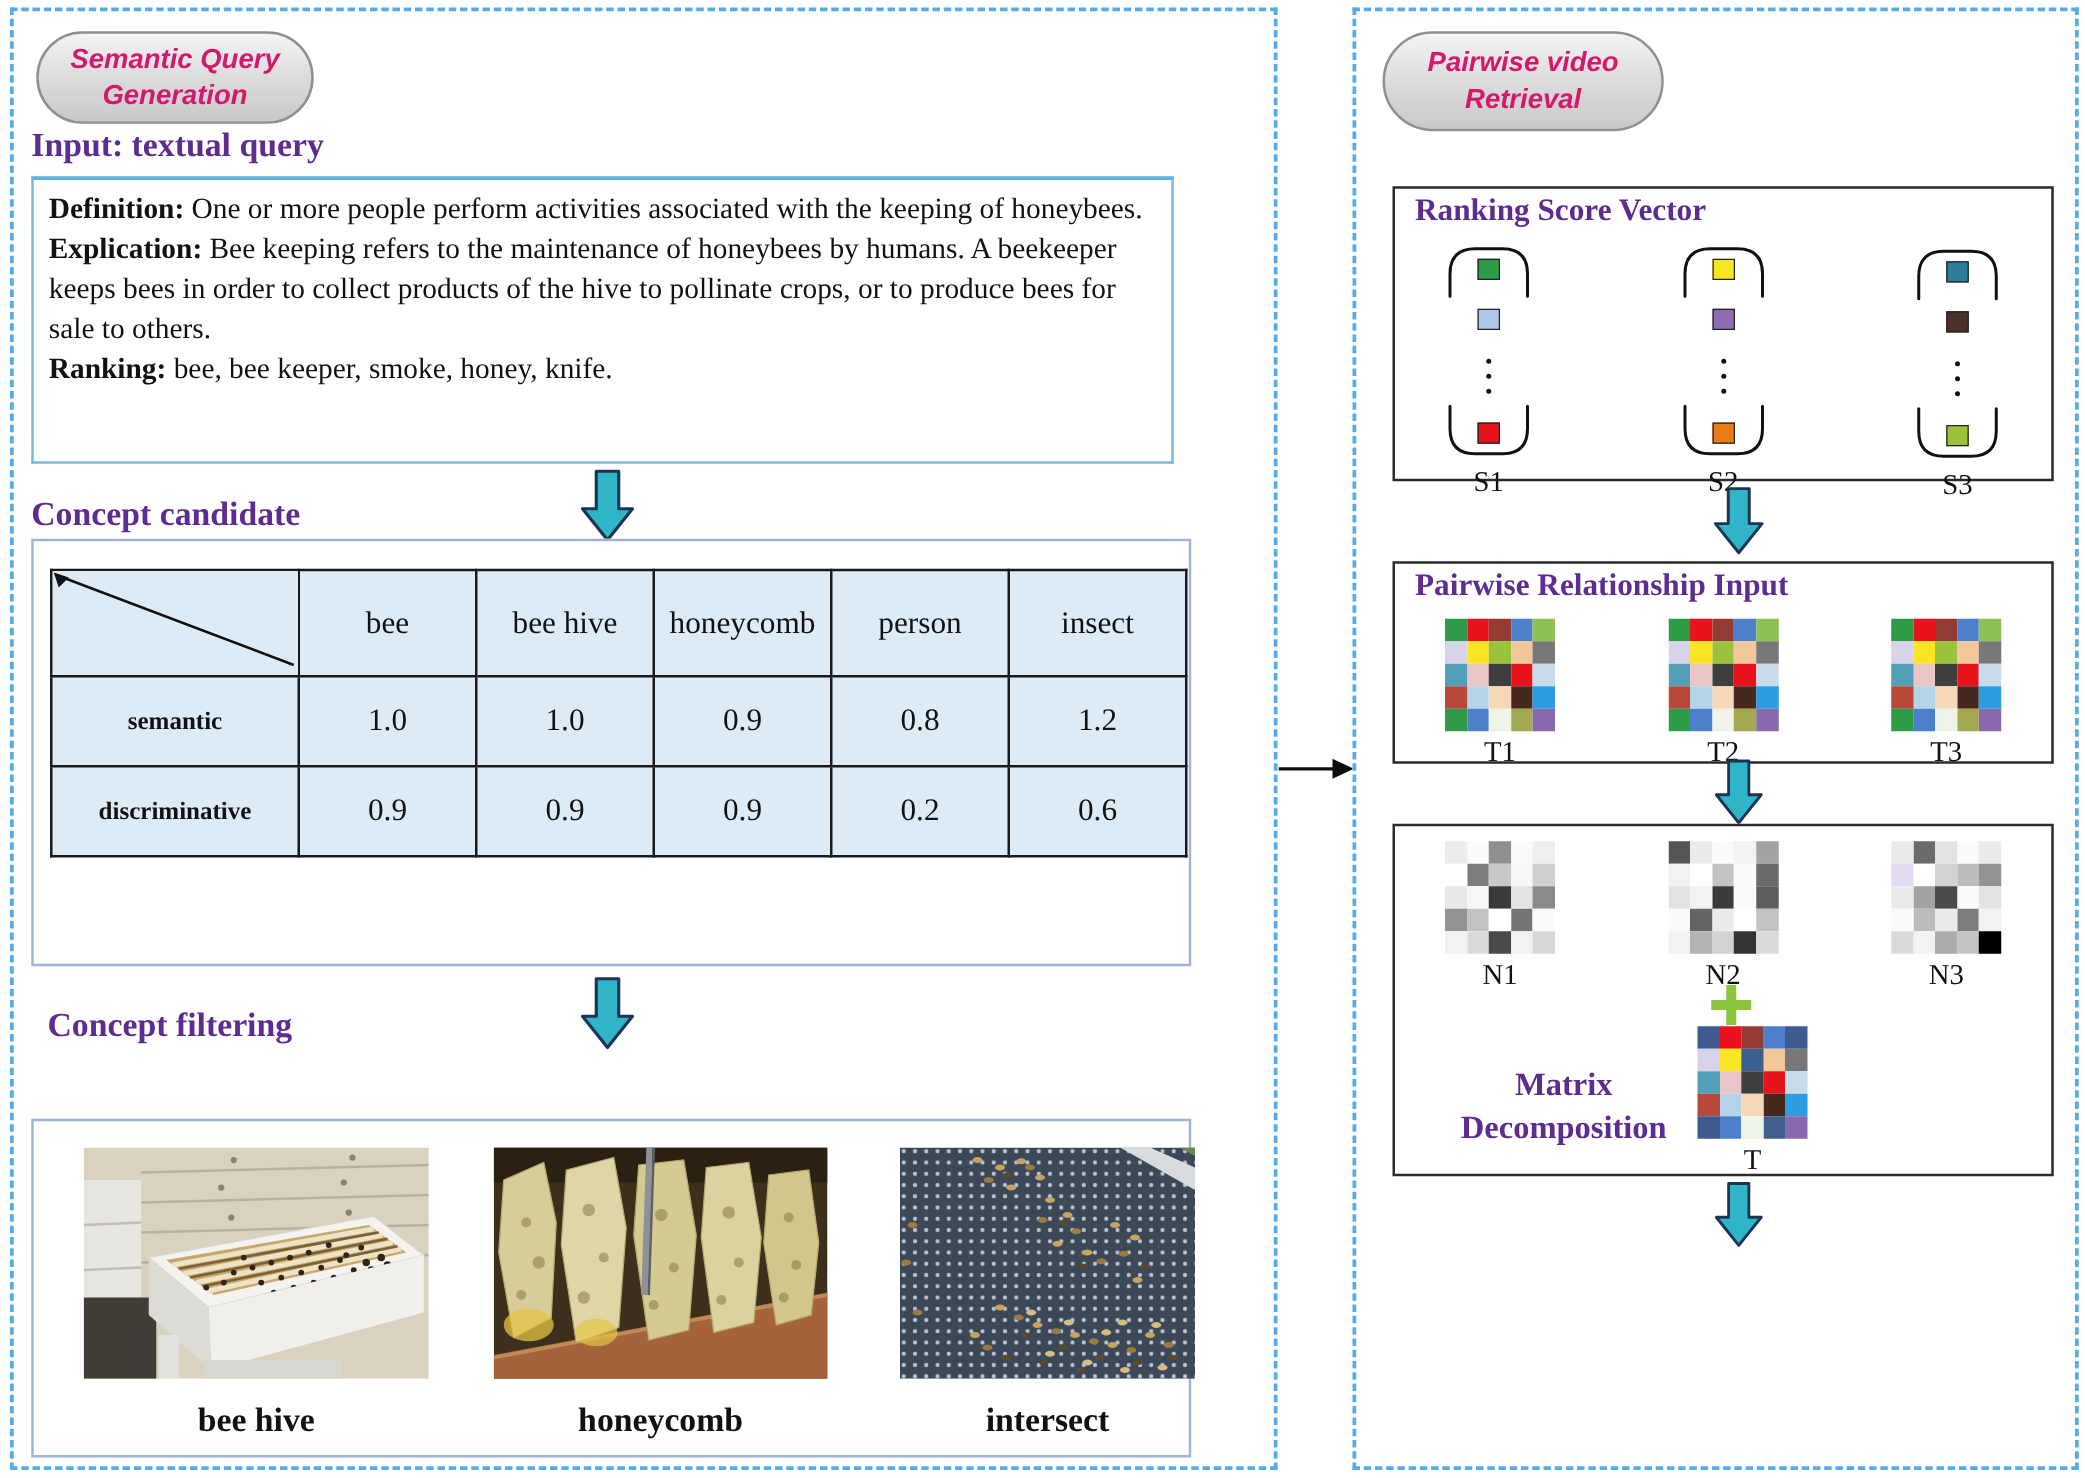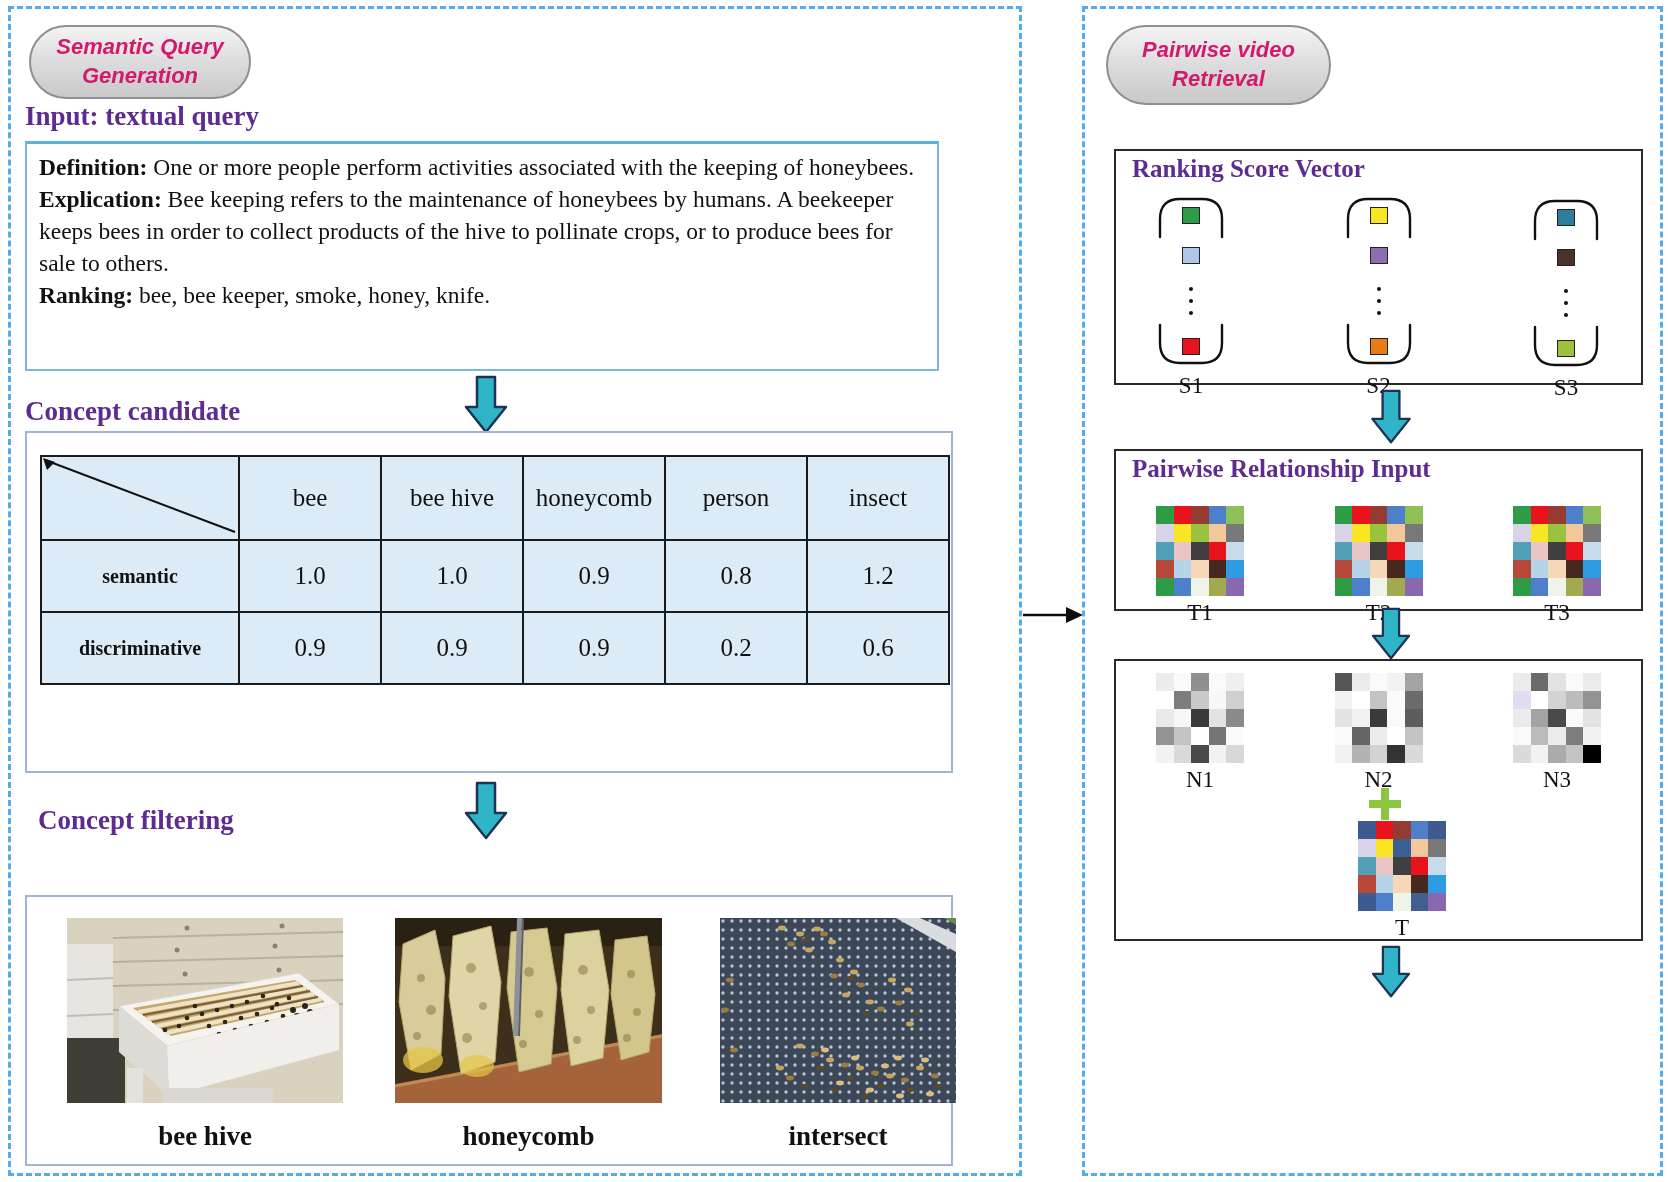--- a/index.html
+++ b/index.html
@@ -401,21 +401,21 @@
     </div>
 
     <div class="arrow" style="left:284px;top:380px;">
       <svg width="44" height="56" viewBox="0 0 44 60">
           <path d="M13,2 H31 V32 H42 L22,57 L2,32 H13 Z" fill="#2fb4c8" stroke="#1d3354" stroke-width="2.5" stroke-linejoin="round"></path>
         </svg>
     </div>
 
     <div class="darkbox" style="left:29px;top:440px;width:529px;height:162px;">
       <div class="boxtitle">Pairwise Relationship Input</div>
-      <div class="row3" style="top:55px;font-family:Liberation Serif, serif;">
+      <div class="row3" style="top:44px;font-family:Liberation Serif, serif;">
         <div class="col">
           <div class="matrix" style="grid-template-columns: repeat(5, 1fr); grid-template-rows: repeat(5, 1fr);">
               <div style="background: rgb(46, 156, 71);"></div>
               <div style="background: rgb(232, 19, 28);"></div>
               <div style="background: rgb(148, 60, 52);"></div>
               <div style="background: rgb(77, 127, 202);"></div>
               <div style="background: rgb(143, 192, 87);"></div>
               <div style="background: rgb(217, 211, 234);"></div>
               <div style="background: rgb(248, 229, 35);"></div>
               <div style="background: rgb(155, 194, 60);"></div>
@@ -600,20 +600,24 @@
             </div>
           <div class="mlabel">N3</div>
         </div>
       </div>
       <div style="position:absolute;left:252px;top:126px;">
         <svg width="34" height="34" viewBox="0 0 34 34">
             <rect x="13" y="1" width="8" height="32" fill="#8cc63e"></rect>
             <rect x="1" y="13" width="32" height="8" fill="#8cc63e"></rect>
           </svg>
       </div>
+      <div style="position:absolute;left:30px;top:190px;width:210px;text-align:center;font-weight:bold;color:#5e2b90;font-size:26px;line-height:34px;">
+        <div>Matrix</div>
+        <div>Decomposition</div>
+      </div>
       <div class="col" style="position:absolute;left:242px;top:160px;">
         <div class="matrix" style="grid-template-columns: repeat(5, 1fr); grid-template-rows: repeat(5, 1fr);">
             <div style="background: rgb(62, 90, 142);"></div>
             <div style="background: rgb(232, 19, 28);"></div>
             <div style="background: rgb(148, 60, 52);"></div>
             <div style="background: rgb(77, 127, 202);"></div>
             <div style="background: rgb(62, 90, 142);"></div>
             <div style="background: rgb(217, 211, 234);"></div>
             <div style="background: rgb(248, 229, 35);"></div>
             <div style="background: rgb(58, 95, 144);"></div>

